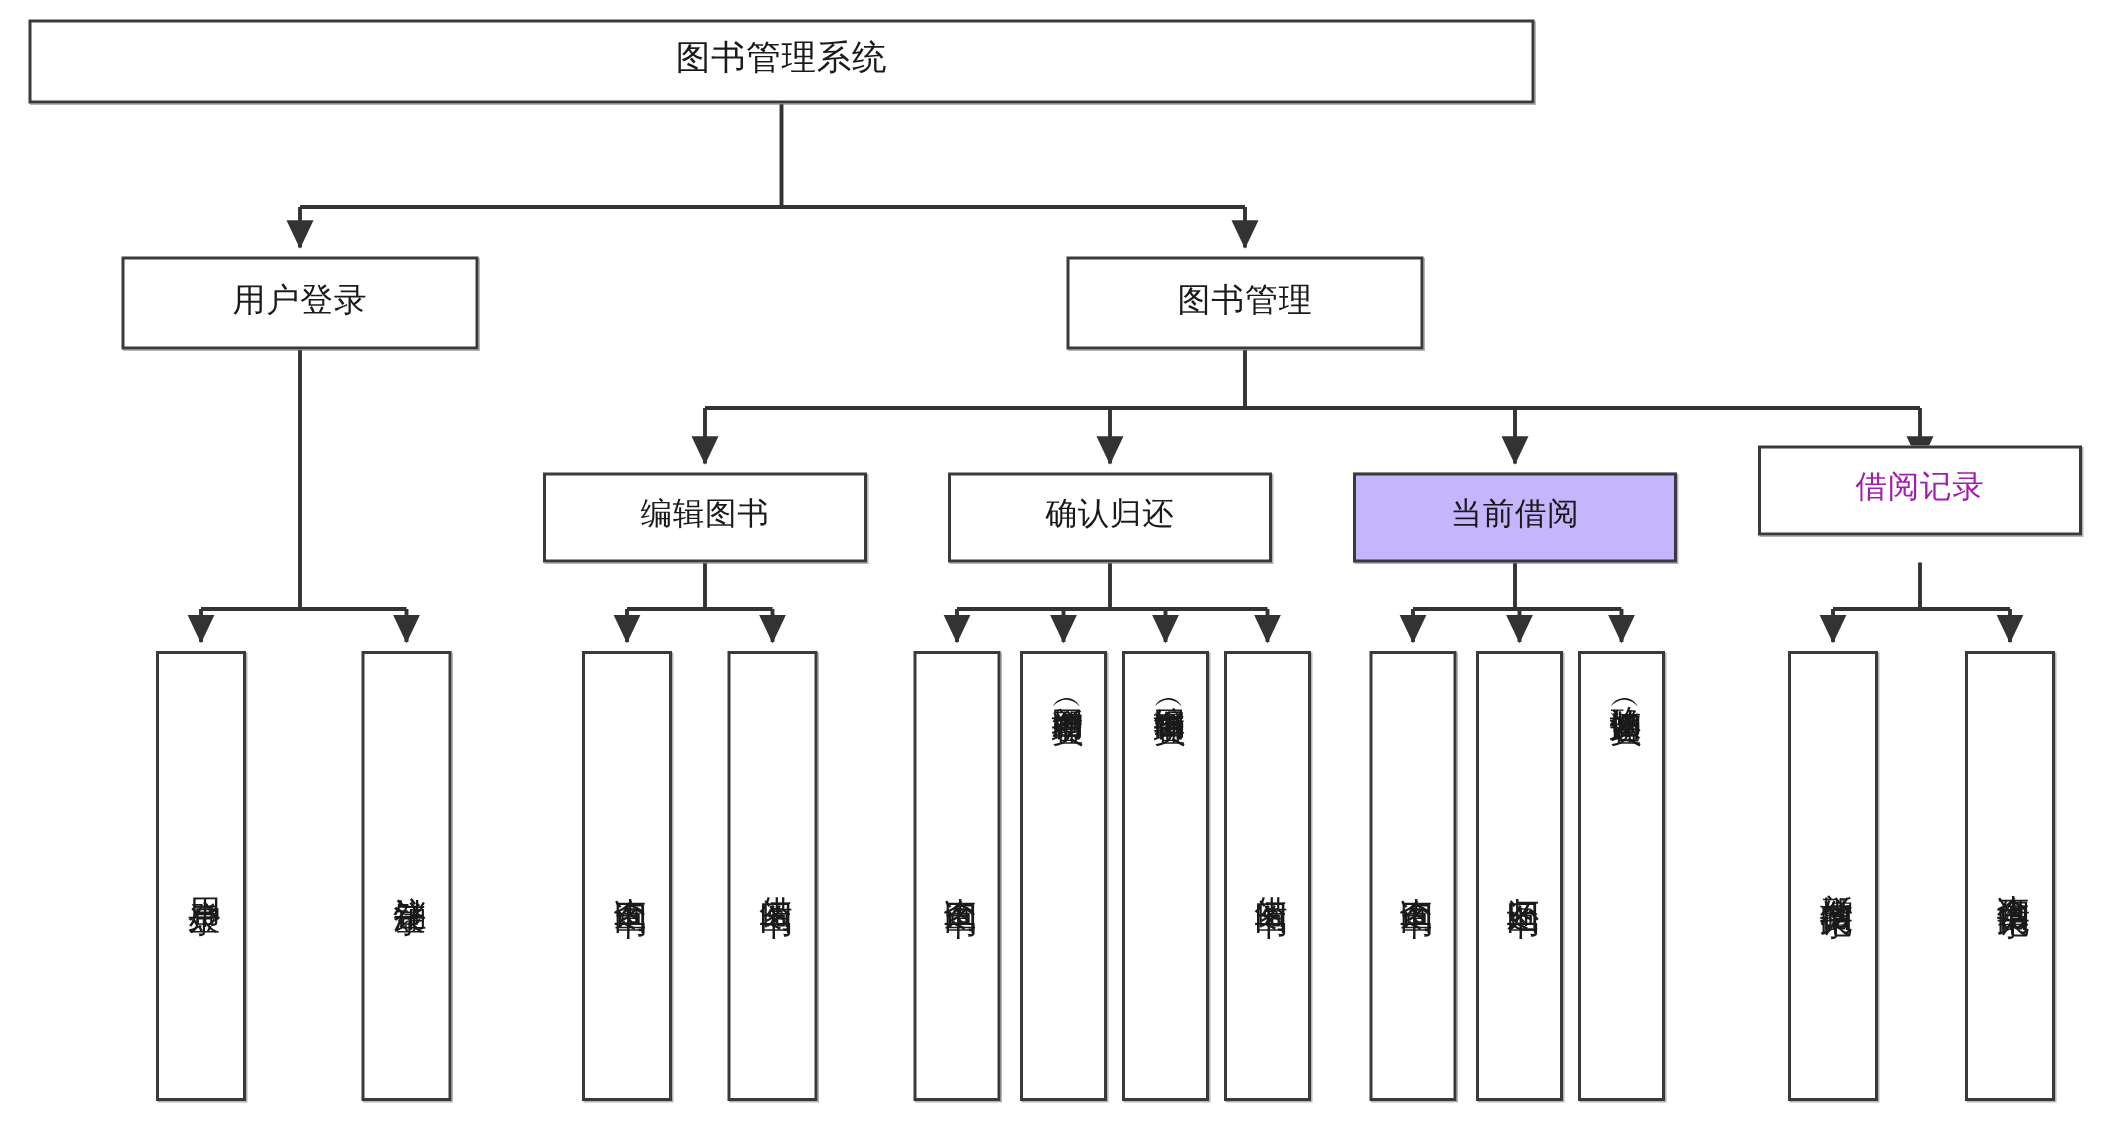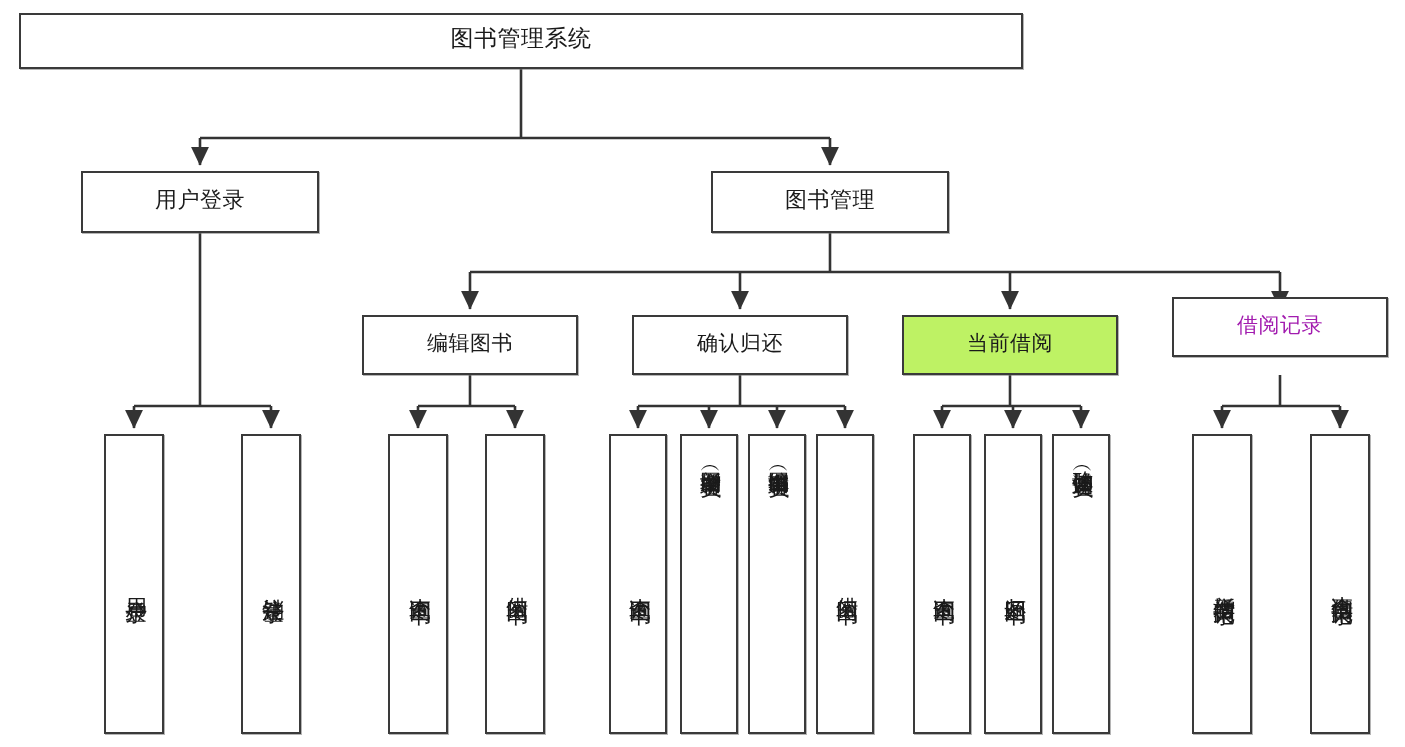--- a/index.html
+++ b/index.html
@@ -151,21 +151,21 @@
   <div class="node node-l1" style="left: 711px; top: 171px; width: 238px; height: 62px; border-color: rgb(58, 58, 58); background: rgb(255, 255, 255); color: rgb(26, 26, 26);">
     <span class="label">图书管理</span>
   </div>
 
   <div class="node node-l2" style="left: 362px; top: 315px; width: 216px; height: 60px; border-color: rgb(58, 58, 58); background: rgb(255, 255, 255); color: rgb(26, 26, 26);">
     <span class="label">编辑图书</span>
   </div>
   <div class="node node-l2" style="left: 632px; top: 315px; width: 216px; height: 60px; border-color: rgb(58, 58, 58); background: rgb(255, 255, 255); color: rgb(26, 26, 26);">
     <span class="label">确认归还</span>
   </div>
-  <div class="node node-l2" style="left: 902px; top: 315px; width: 216px; height: 60px; border-color: rgb(58, 58, 58); background: #bef264; color: rgb(26, 26, 26);">
+  <div class="node node-l2" style="left: 902px; top: 315px; width: 216px; height: 60px; border-color: rgb(58, 58, 58); background: #c4b5fd; color: rgb(26, 26, 26);">
     <span class="label">当前借阅</span>
   </div>
   <div class="node node-l2" style="left: 1172px; top: 297px; width: 216px; height: 60px; border-color: rgb(58, 58, 58); background: rgb(255, 255, 255); color: #a21caf;">
     <span class="label">借阅记录</span>
   </div>
 
   <div class="node node-leaf" style="left: 104px; top: 434px; width: 60px; height: 300px; border-color: rgb(58, 58, 58); background: rgb(255, 255, 255); color: rgb(26, 26, 26);">
     <div class="leaf-text-wrap centered">
       <span class="label">用户登录</span>
     </div>

